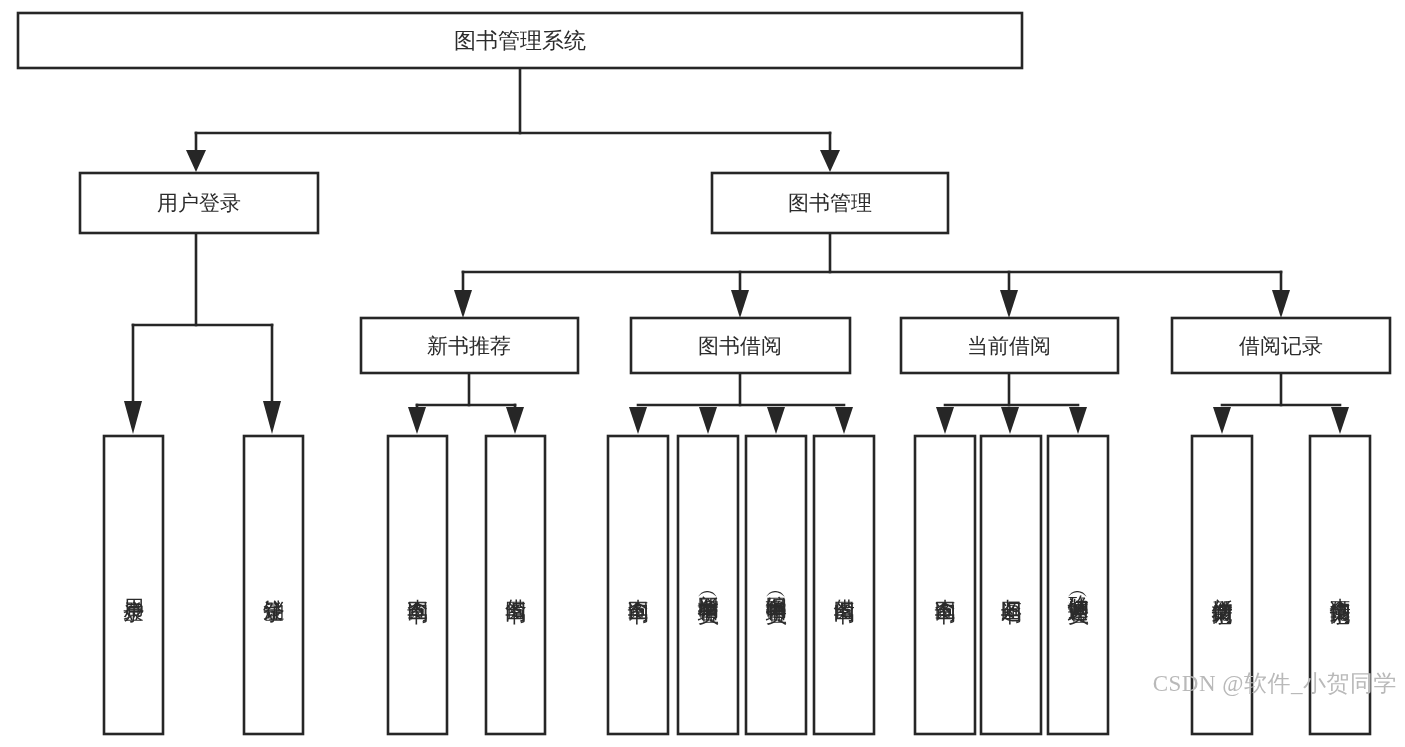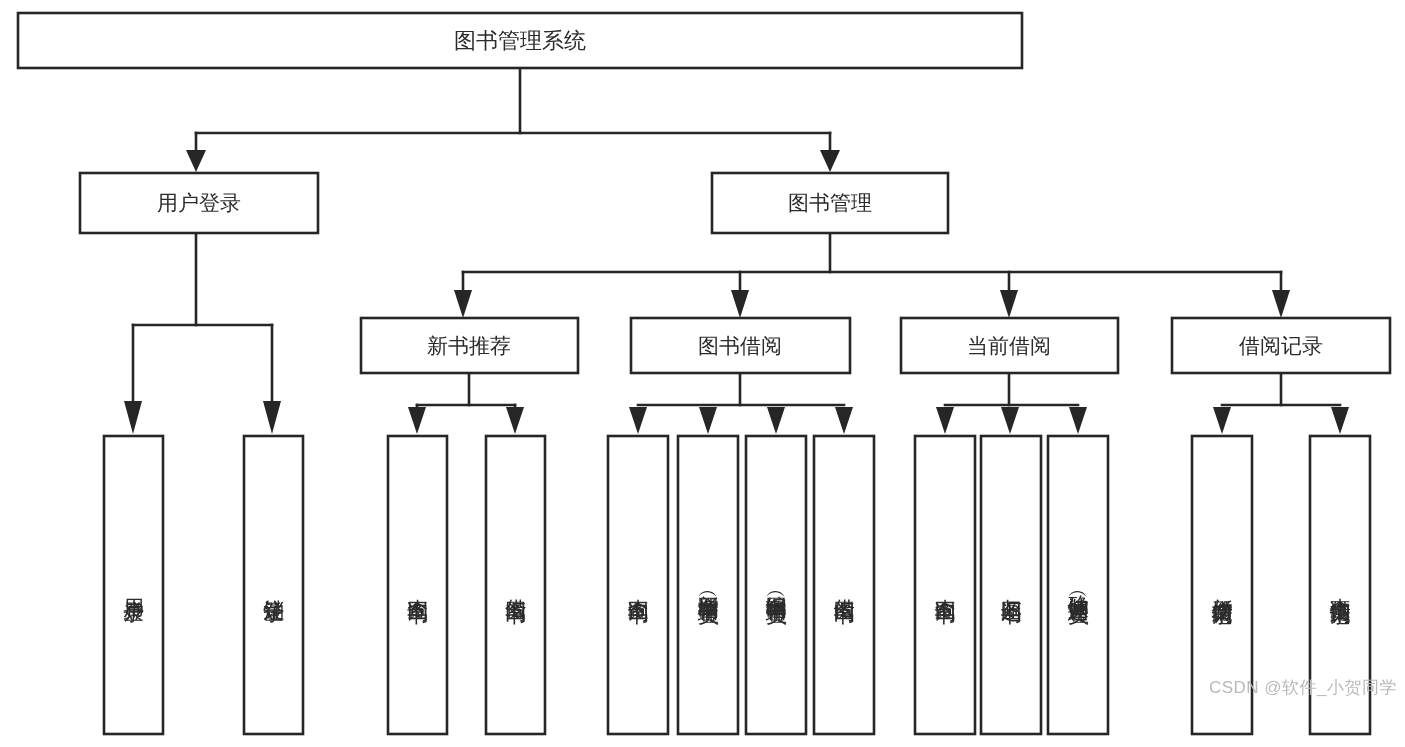--- a/index.html
+++ b/index.html
@@ -67,22 +67,22 @@
     line-height: 1.08;
     color: #2b2b2b;
     letter-spacing: 1.5px;
     white-space: nowrap;
     text-align: center;
   }
   .watermark {
     position: absolute;
     right: 8px;
     bottom: 4px;
-    font-family: Liberation Sans, sans-serif;
-    font-size: 17px;
+    font-family: Liberation Serif, serif;
+    font-size: 23px;
     color: #b9b9b9;
     letter-spacing: 0.5px;
     white-space: nowrap;
     pointer-events: none;
   }
 </style>
 </head>
 <body>
 
 <div id="diagram-root">

